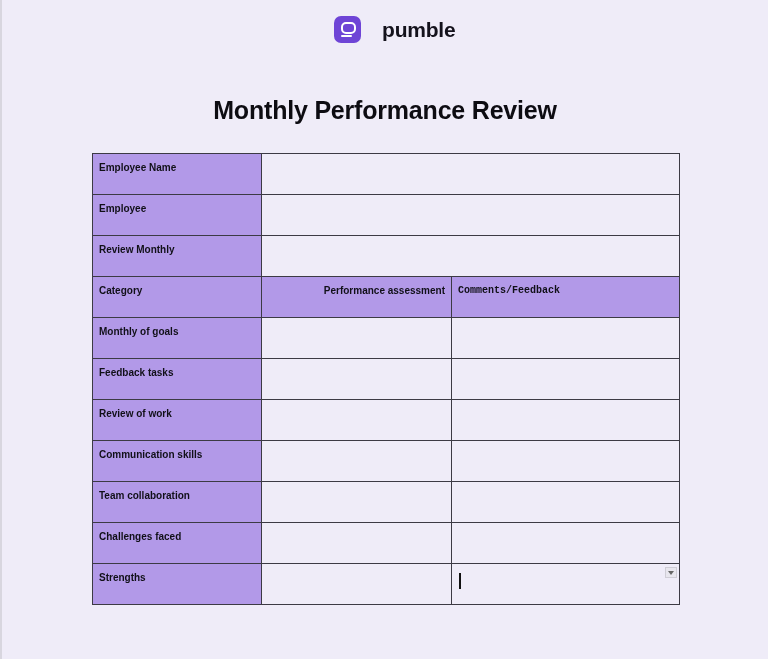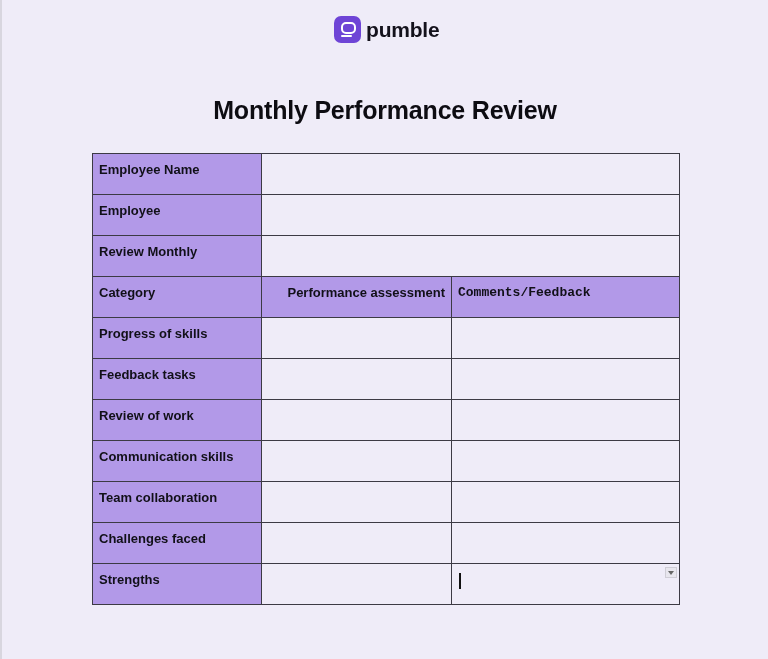--- a/index.html
+++ b/index.html
@@ -19,21 +19,21 @@
       left: 0; top: 0;
       width: 2px; height: 659px;
       background: #d8d6df;
     }
     .logo {
       position: absolute;
       top: 16px;
       left: 334px;
       display: flex;
       align-items: center;
-      gap: 5px;
+      gap: 21px;
     }
     .logo-mark {
       width: 27px;
       height: 27px;
       border-radius: 7px;
       background: #6e44d6;
       position: relative;
     }
     .logo-mark .ring {
       position: absolute;
@@ -72,21 +72,21 @@
       top: 153px;
       border-collapse: collapse;
       table-layout: fixed;
     }
     table.review td {
       border: 1.3px solid #3c3a44;
       height: 41px;
       vertical-align: top;
       padding: 8px 6px 0 6px;
       box-sizing: border-box;
-      font-size: 13px;
+      font-size: 10px;
       font-weight: 700;
       color: #111018;
     }
     td.lbl {
       background: #b299e8;
       width: 169px;
     }
     td.val {
       background: #efecf8;
     }
@@ -150,21 +150,21 @@
     <tr>
       <td class="lbl">Review Monthly</td>
       <td class="val" colspan="2"></td>
     </tr>
     <tr>
       <td class="lbl">Category</td>
       <td class="hdr c2">Performance assessment</td>
       <td class="hdr c3">Comments/Feedback</td>
     </tr>
     <tr>
-      <td class="lbl">Progress of skills</td>
+      <td class="lbl">Monthly of goals</td>
       <td class="val c2"></td>
       <td class="val c3"></td>
     </tr>
     <tr>
       <td class="lbl">Feedback tasks</td>
       <td class="val c2"></td>
       <td class="val c3"></td>
     </tr>
     <tr>
       <td class="lbl">Review of work</td>

